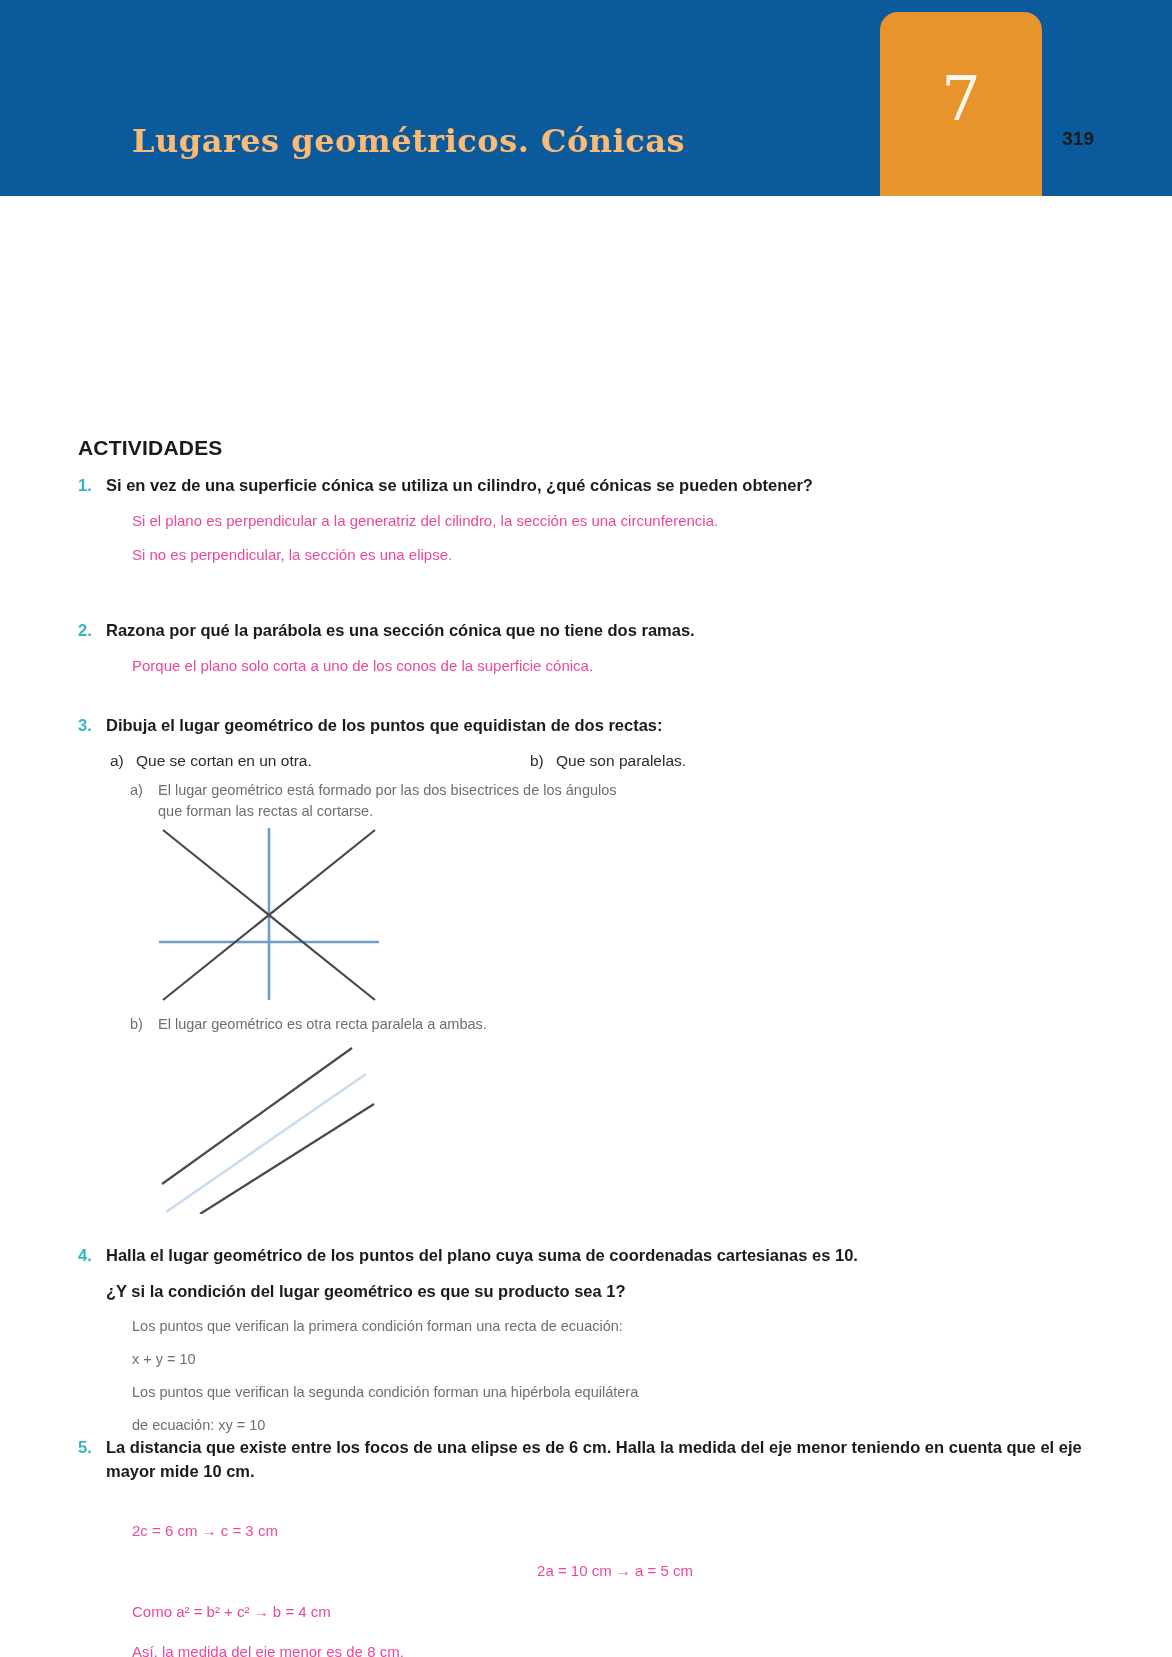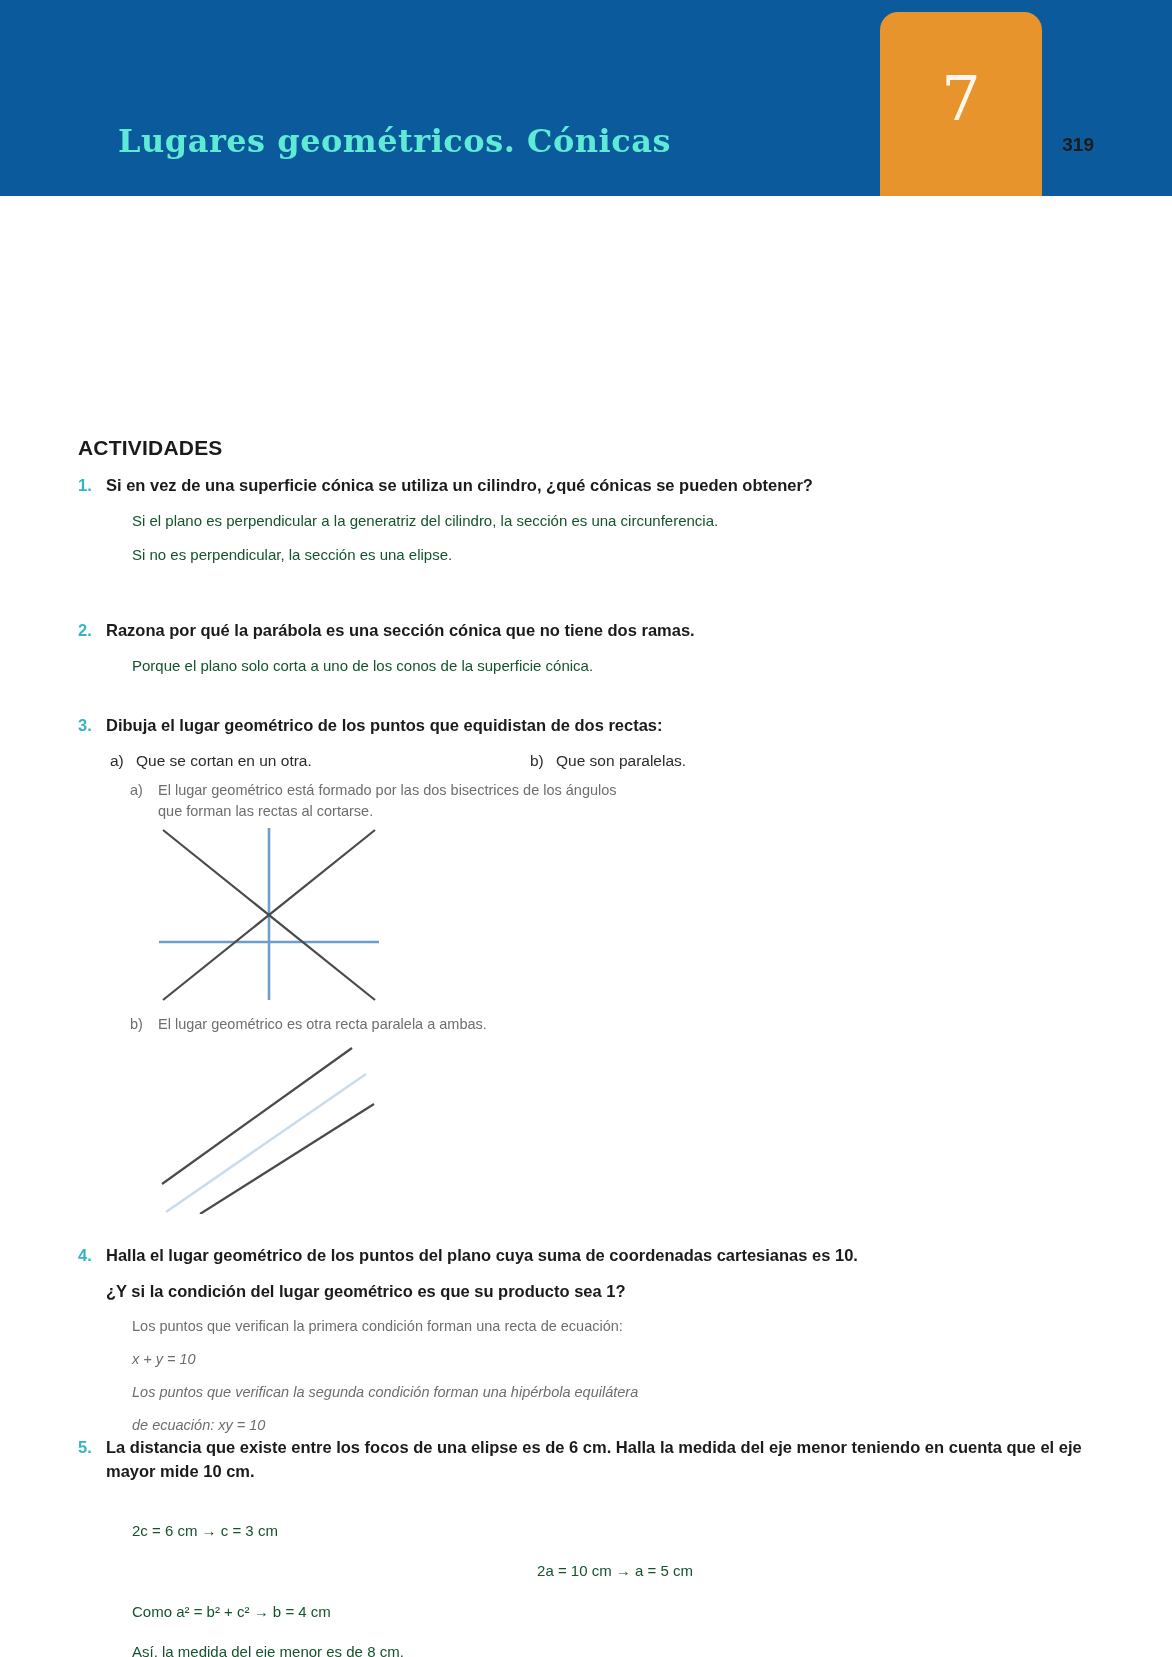--- a/index.html
+++ b/index.html
@@ -18,26 +18,26 @@
   
   .page-header {
     position: relative;
     width: 1172px;
     height: 196px;
     background: #0a5a9c;
     overflow: hidden;
   }
   .header-title {
     position: absolute;
-    left: 118px;
+    left: 132px;
     top: 122px;
     font-family: "DejaVu Serif", serif;
     font-size: 32px;
     font-weight: 700;
-    color: #5eead4;
+    color: #fdba74;
     letter-spacing: 0.5px;
     white-space: nowrap;
   }
   .chapter-tab {
     position: absolute;
     left: 880px;
     top: 12px;
     width: 162px;
     height: 184px;
     background: #e8942c;
@@ -103,31 +103,30 @@
     font-weight: 700;
     color: #1b1b1b;
     line-height: 1.45;
     margin-top: 12px;
   }
 
   .answer {
     margin-left: 54px;
     font-size: 15px;
     font-weight: 400;
-    color: #14532d;
+    color: #ec4899;
     line-height: 1.5;
     margin-top: 12px;
   }
   .answer.gray {
     color: #6e6e6e;
     font-size: 14.5px;
     line-height: 1.45;
   }
   .answer.tight {
-    font-style: italic;
   }
 
   .subitems {
     margin-left: 32px;
     margin-top: 14px;
     display: flex;
   }
   .subitem {
     font-size: 15.5px;
     color: #2b2b2b;
@@ -166,21 +165,21 @@
     left: 152px;
     top: 840px;
     width: 230px;
     height: 178px;
   }
 
   
   .page-number {
     position: absolute;
     right: 78px;
-    bottom: 40px;
+    bottom: 46px;
     font-size: 19px;
     font-weight: 700;
     color: #1b1b1b;
   }
 </style>
 </head>
 <body>
 
 <div class="page-header">
   <div class="header-title">Lugares geométricos. Cónicas</div>

